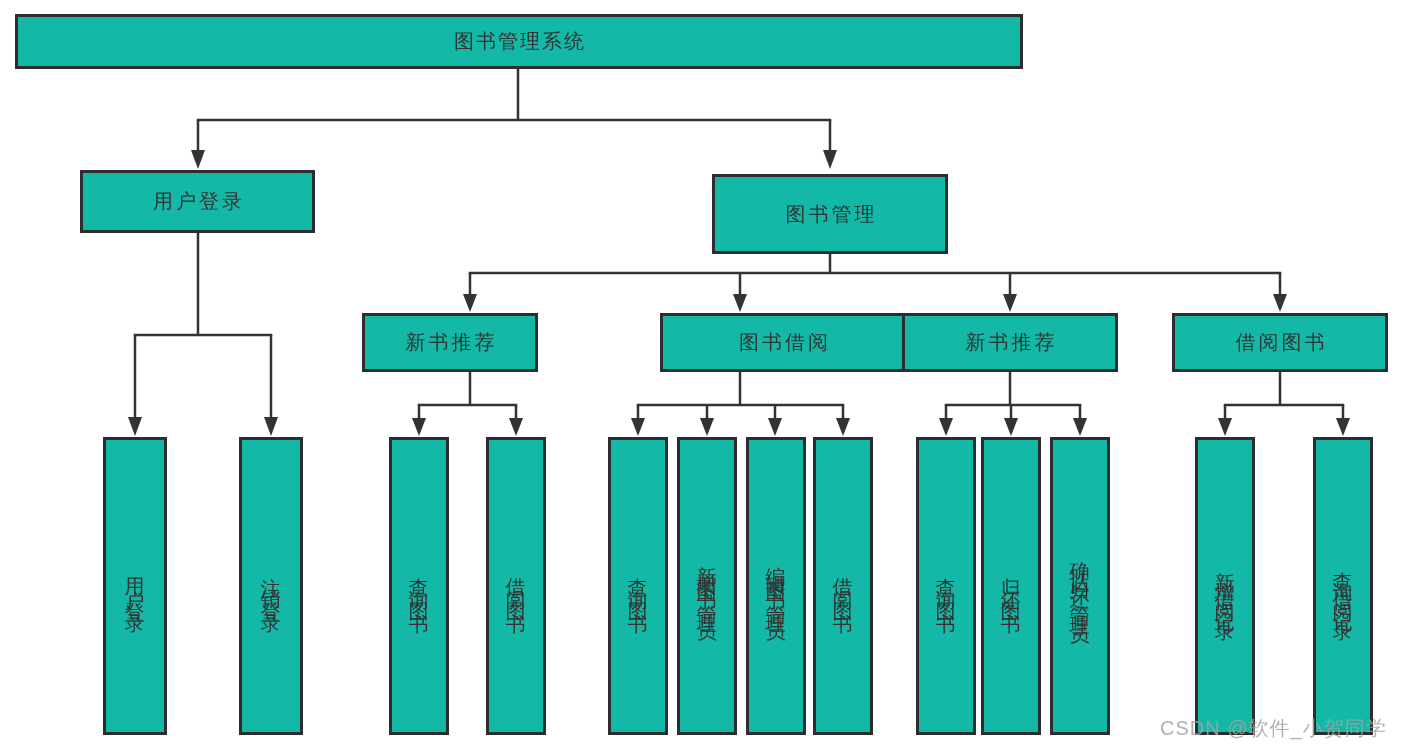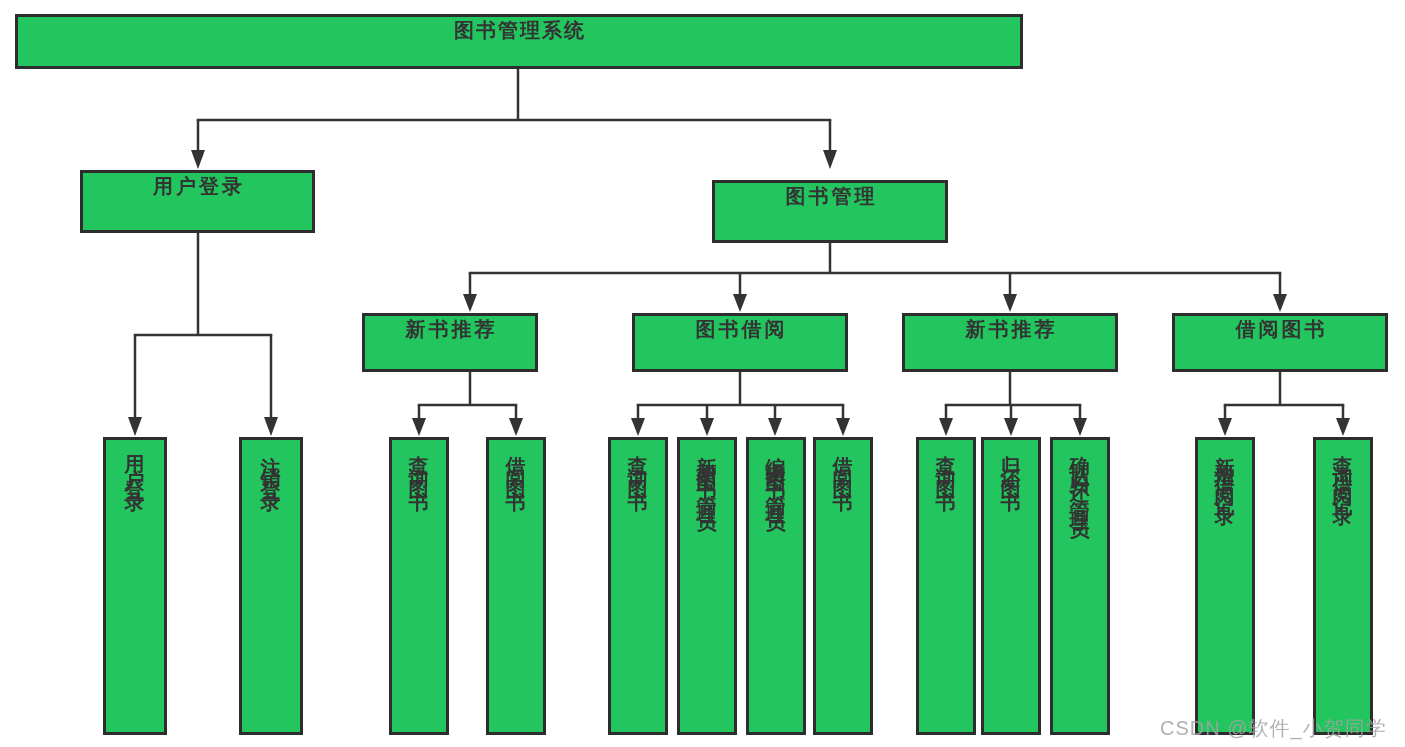--- a/index.html
+++ b/index.html
@@ -13,24 +13,23 @@
   html,body{background:var(--background);}
   body{
     font-family:"Liberation Sans","DejaVu Sans",sans-serif;
     width:1405px;height:747px;overflow:hidden;position:relative;
   }
   .stage{position:absolute;left:0;top:0;width:1405px;height:747px;background:var(--background);}
   .connectors{position:absolute;left:0;top:0;width:1405px;height:747px;}
   .connectors line{stroke:var(--line);stroke-width:2.5px;}
   .connectors polygon{fill:var(--line);stroke:none;}
   .box{
-    position:absolute;background:#22c55e;border:3px solid var(--border);
-    display:flex;align-items:flex-start;justify-content:center;
+    position:absolute;background:#14b8a6;border:3px solid var(--border);
+    display:flex;align-items:center;justify-content:center;
     color:var(--text);
-    font-weight:bold;
   }
   .h-label{font-size:20px;letter-spacing:3px;white-space:nowrap;text-indent:3px;}
   .root-label{font-size:20px;letter-spacing:2px;text-indent:2px;}
   .v-label{
     writing-mode:vertical-rl;
     text-orientation:mixed;
     font-size:20px;
     line-height:1.1;
     letter-spacing:12px;
     white-space:nowrap;
@@ -122,28 +121,28 @@
     </g>
   </svg>
 
   <div class="box" style="left:15px;top:14px;width:1008px;height:55px">
     <span class="root-label">图书管理系统</span>
   </div>
 
   <div class="box" style="left:80px;top:170px;width:235px;height:63px">
     <span class="h-label">用户登录</span>
   </div>
-  <div class="box" style="left:712px;top:180px;width:236px;height:63px">
+  <div class="box" style="left:712px;top:174px;width:236px;height:80px">
     <span class="h-label">图书管理</span>
   </div>
 
   <div class="box" style="left:362px;top:313px;width:176px;height:59px">
     <span class="h-label">新书推荐</span>
   </div>
-  <div class="box" style="left:632px;top:313px;width:216px;height:59px">
+  <div class="box" style="left:660px;top:313px;width:247px;height:59px">
     <span class="h-label">图书借阅</span>
   </div>
   <div class="box" style="left:902px;top:313px;width:216px;height:59px">
     <span class="h-label">新书推荐</span>
   </div>
   <div class="box" style="left:1172px;top:313px;width:216px;height:59px">
     <span class="h-label">借阅图书</span>
   </div>
 
   <div class="box" style="left:103px;top:437px;width:64px;height:298px">

